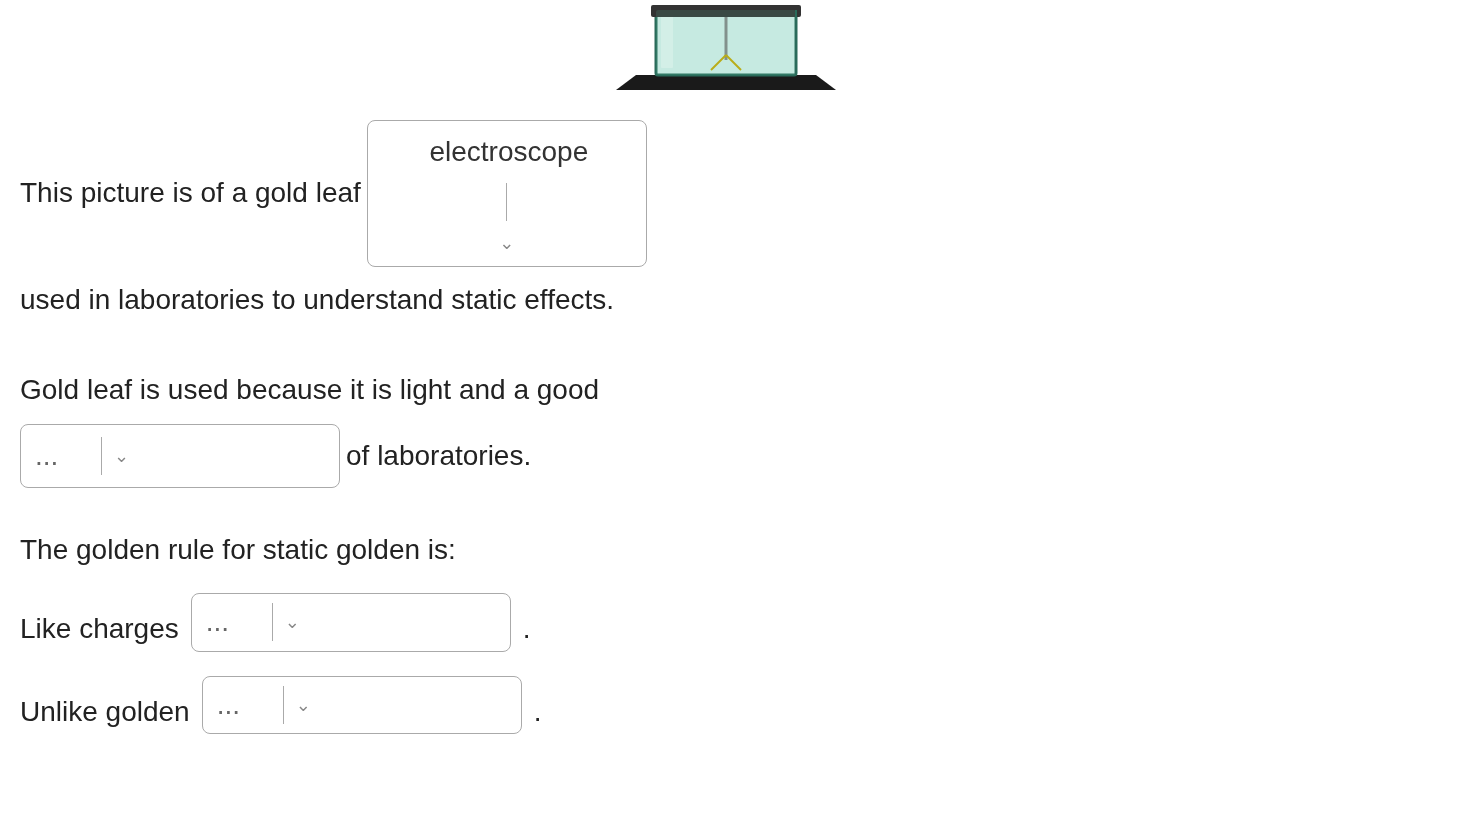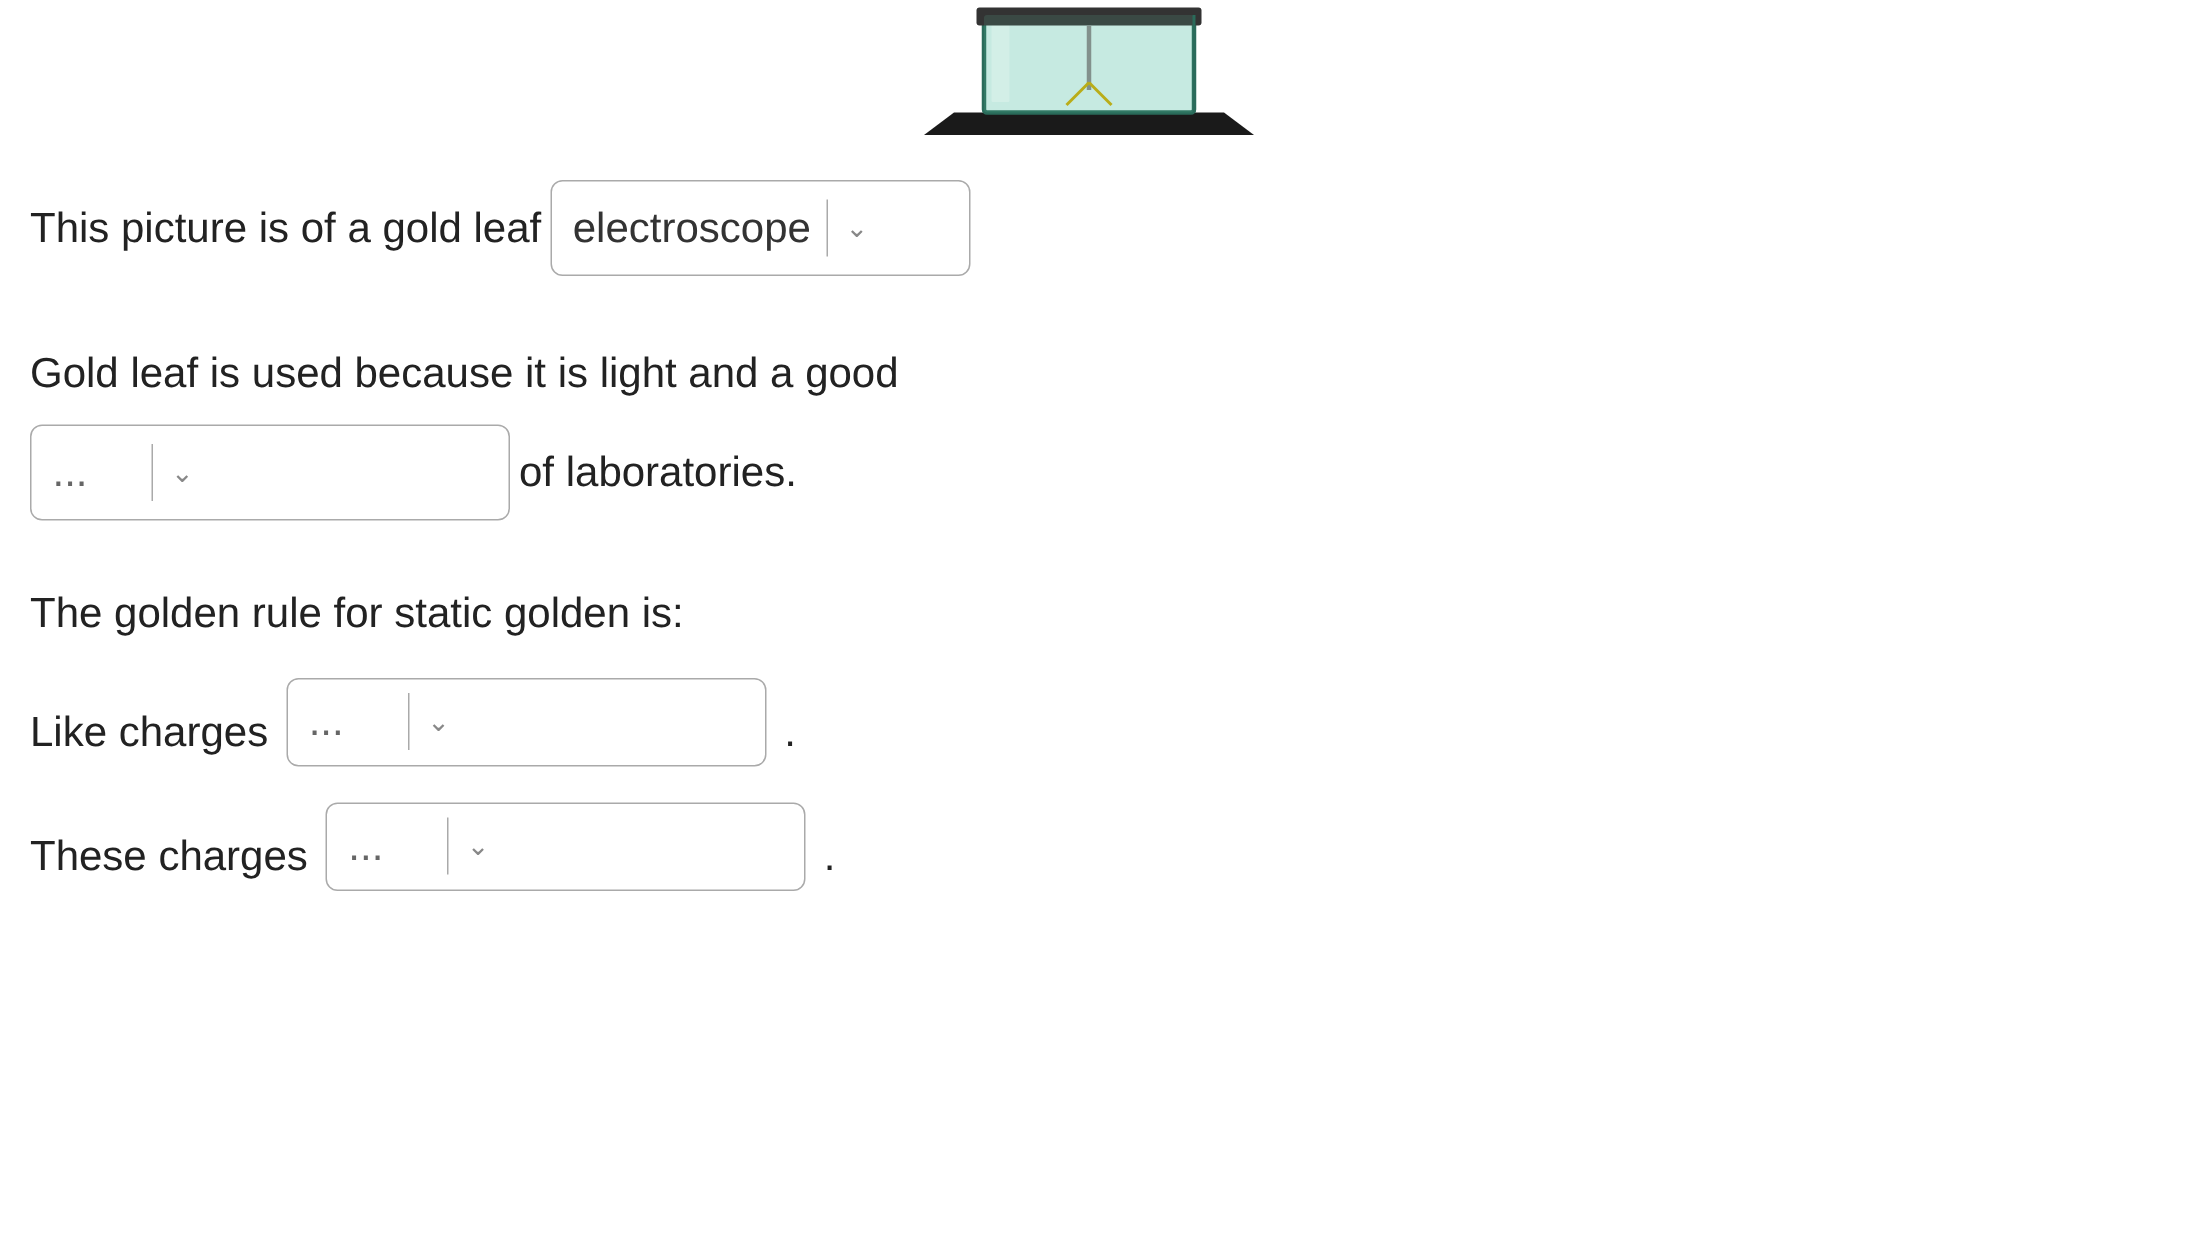--- a/index.html
+++ b/index.html
@@ -66,20 +66,21 @@
 
     .select-arrow {
       padding: 6px 12px;
       color: #888;
       font-size: 18px;
     }
 
     
     .select-electroscope {
       min-width: 280px;
+      flex-direction: column;
     }
 
     .select-electroscope .select-text {
       font-size: 28px;
       color: #333;
     }
 
     
     .select-conductor {
       min-width: 320px;
@@ -150,20 +151,23 @@
   <div class="sentence-block">
     <div class="paragraph-line">
       <span class="text-span">This picture is of a gold leaf</span>
 
       <div class="select-box select-electroscope">
         <span class="select-text">electroscope</span>
         <div class="select-divider"></div>
         <span class="select-arrow">⌄</span>
       </div>
     </div>
+    <div class="paragraph-line">
+      <span class="text-span">used in laboratories to understand static effects.</span>
+    </div>
   </div>
 
   <div class="sentence-block">
     <div class="paragraph-line">
       <span class="text-span">Gold leaf is used because it is light and a good</span>
     </div>
     <div class="paragraph-line">
 
       <div class="select-box select-conductor">
         <span class="select-text">...</span>
@@ -181,21 +185,21 @@
       <span>Like charges</span>
       <div class="select-box select-charges">
         <span class="select-text">...</span>
         <div class="select-divider"></div>
         <span class="select-arrow">⌄</span>
       </div>
       <span class="dot">.</span>
     </div>
 
     <div class="charges-row">
-      <span>These charges</span>
+      <span>Unlike golden</span>
       <div class="select-box select-charges">
         <span class="select-text">...</span>
         <div class="select-divider"></div>
         <span class="select-arrow">⌄</span>
       </div>
       <span class="dot">.</span>
     </div>
   </div>
 
 </div>

